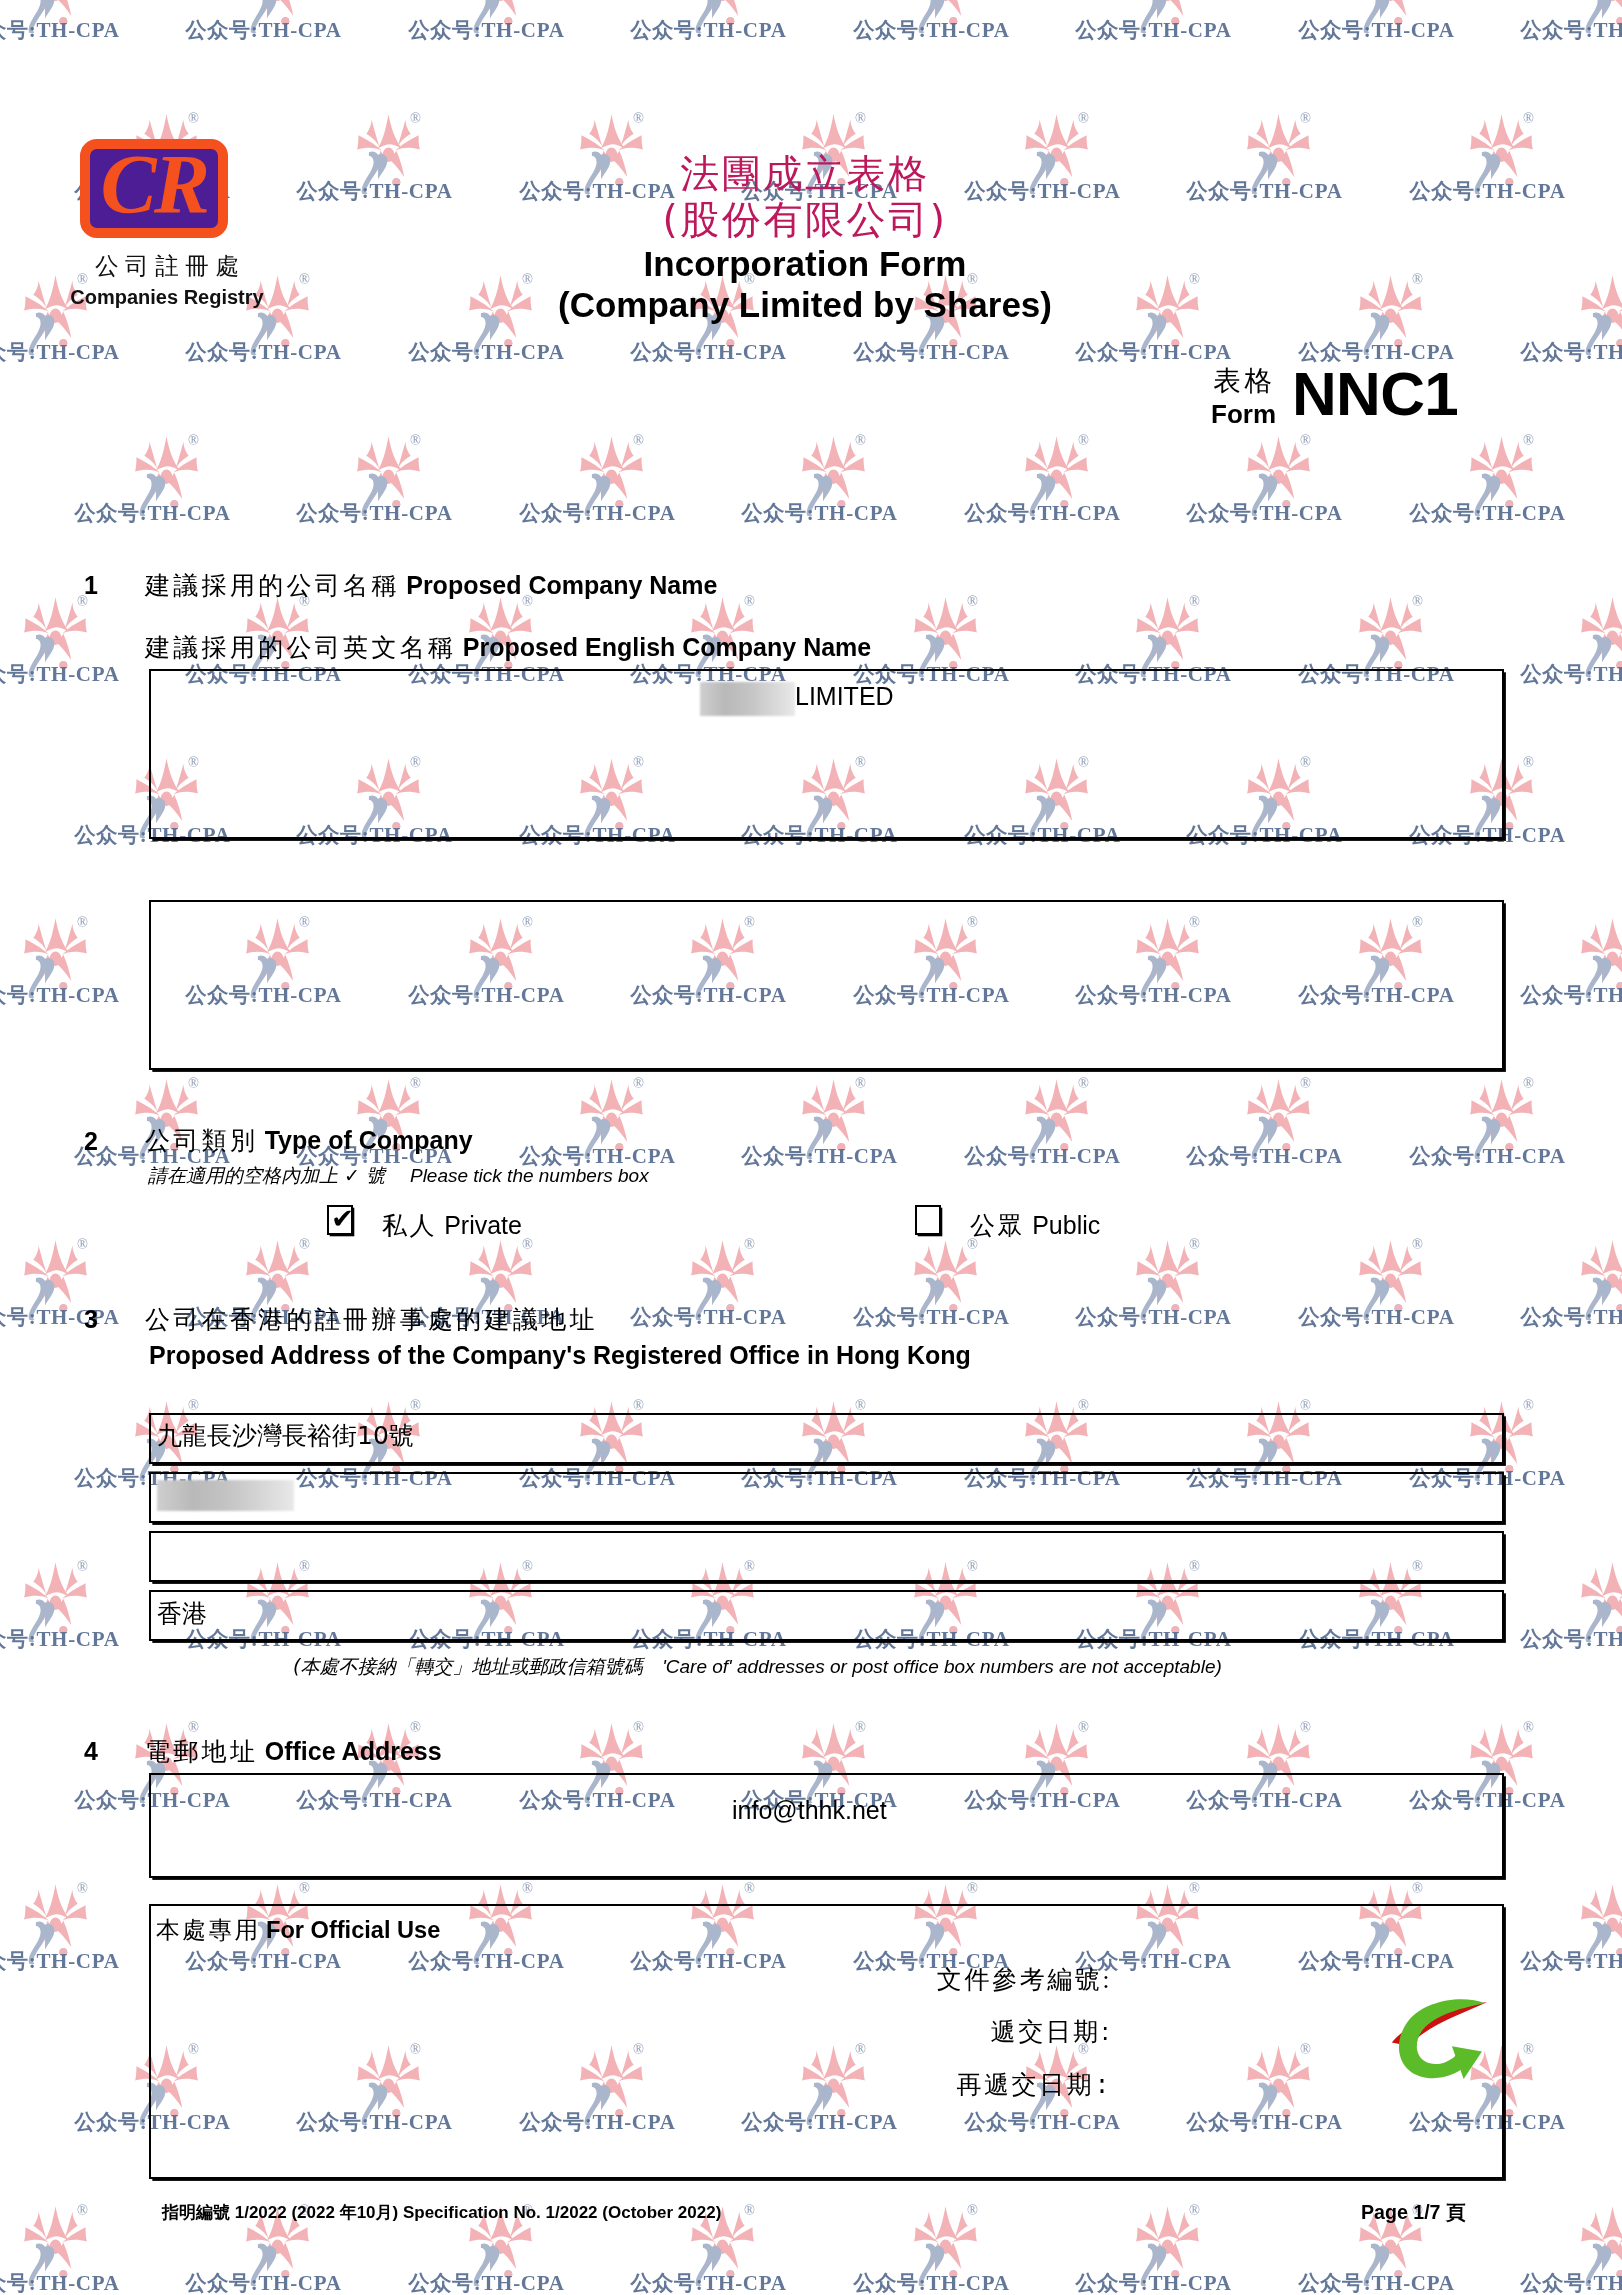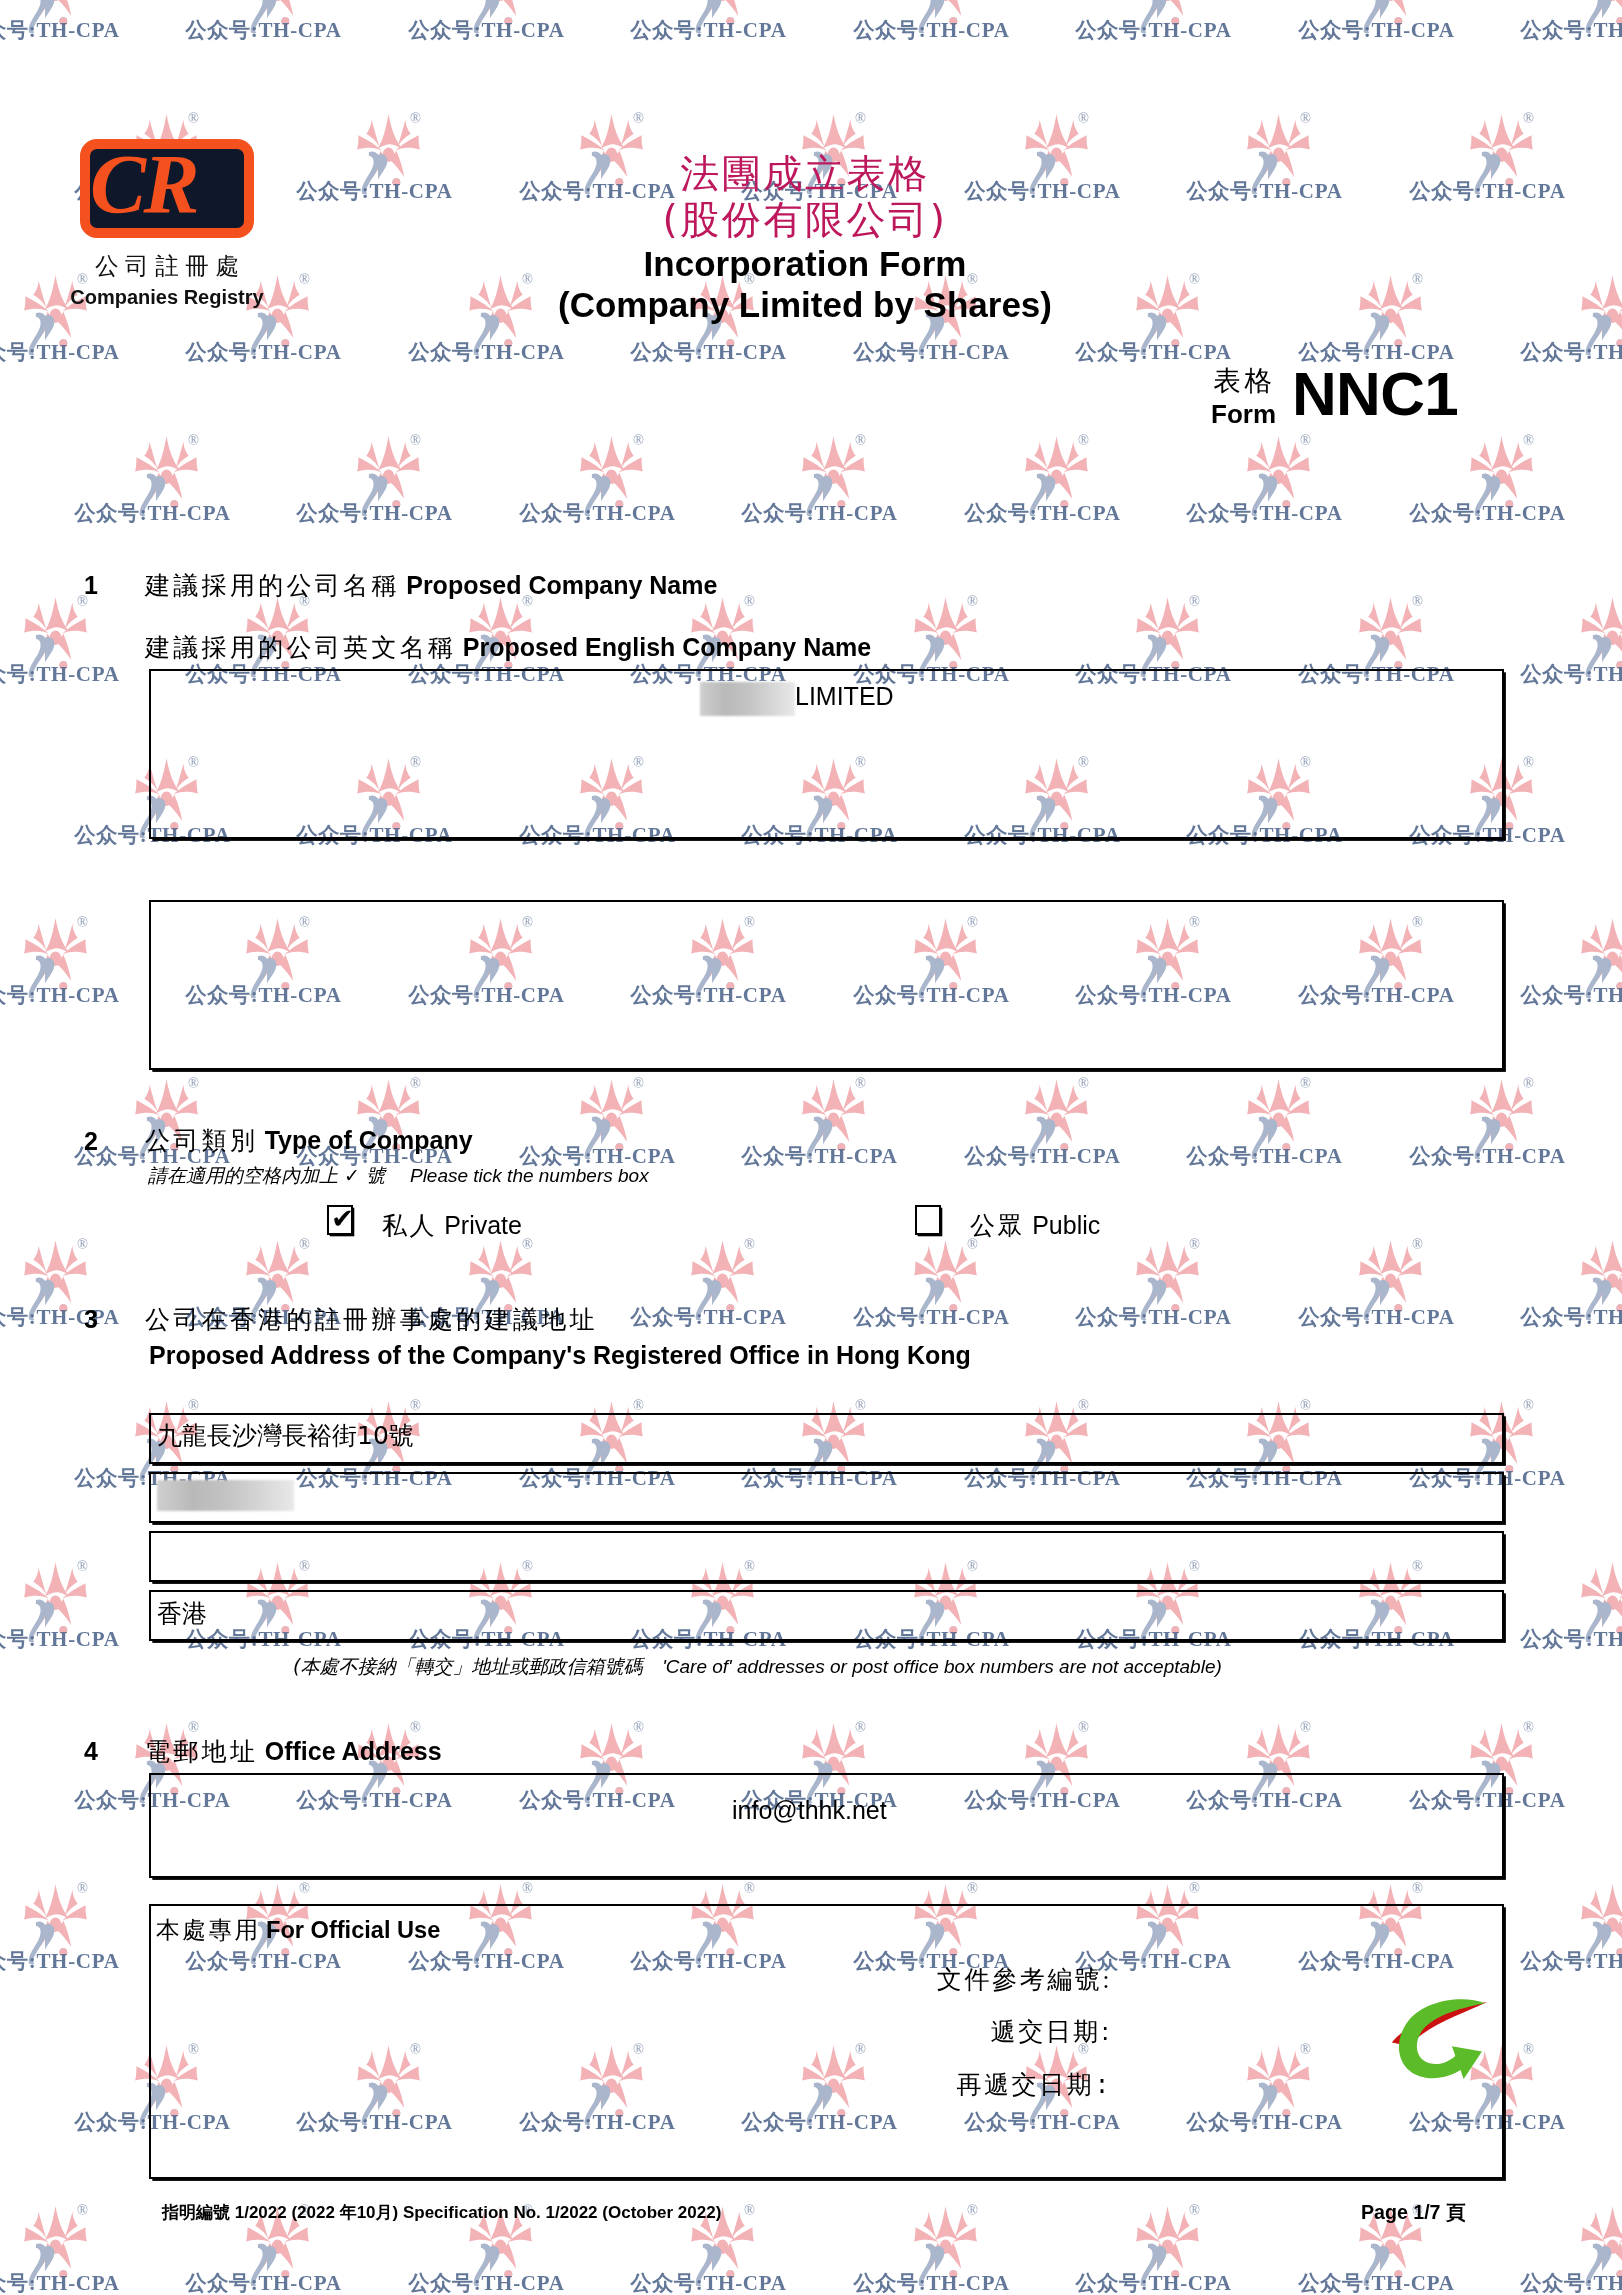--- a/index.html
+++ b/index.html
@@ -66,28 +66,29 @@
     left: 0; top: 0;
     width: 1623px; height: 2295px;
     z-index: 10;
   }
 
   
   #cr-logo-box {
     position: absolute;
     left: 80px;
     top: 139px;
-    width: 174px;
+    width: 148px;
     height: 99px;
     border: 10.5px solid #f4511e;
     border-radius: 17px;
     box-sizing: border-box;
-    background: #0f172a;
+    background: #4c1d95;
     display: flex;
     align-items: center;
+    justify-content: center;
   }
   #cr-logo-text {
     font-family: "Liberation Serif", "DejaVu Serif", serif;
     font-style: italic;
     font-weight: bold;
     font-size: 84px;
     line-height: 1;
     color: #f4511e;
     letter-spacing: -2.6px;
     margin-top: -6.5px;

